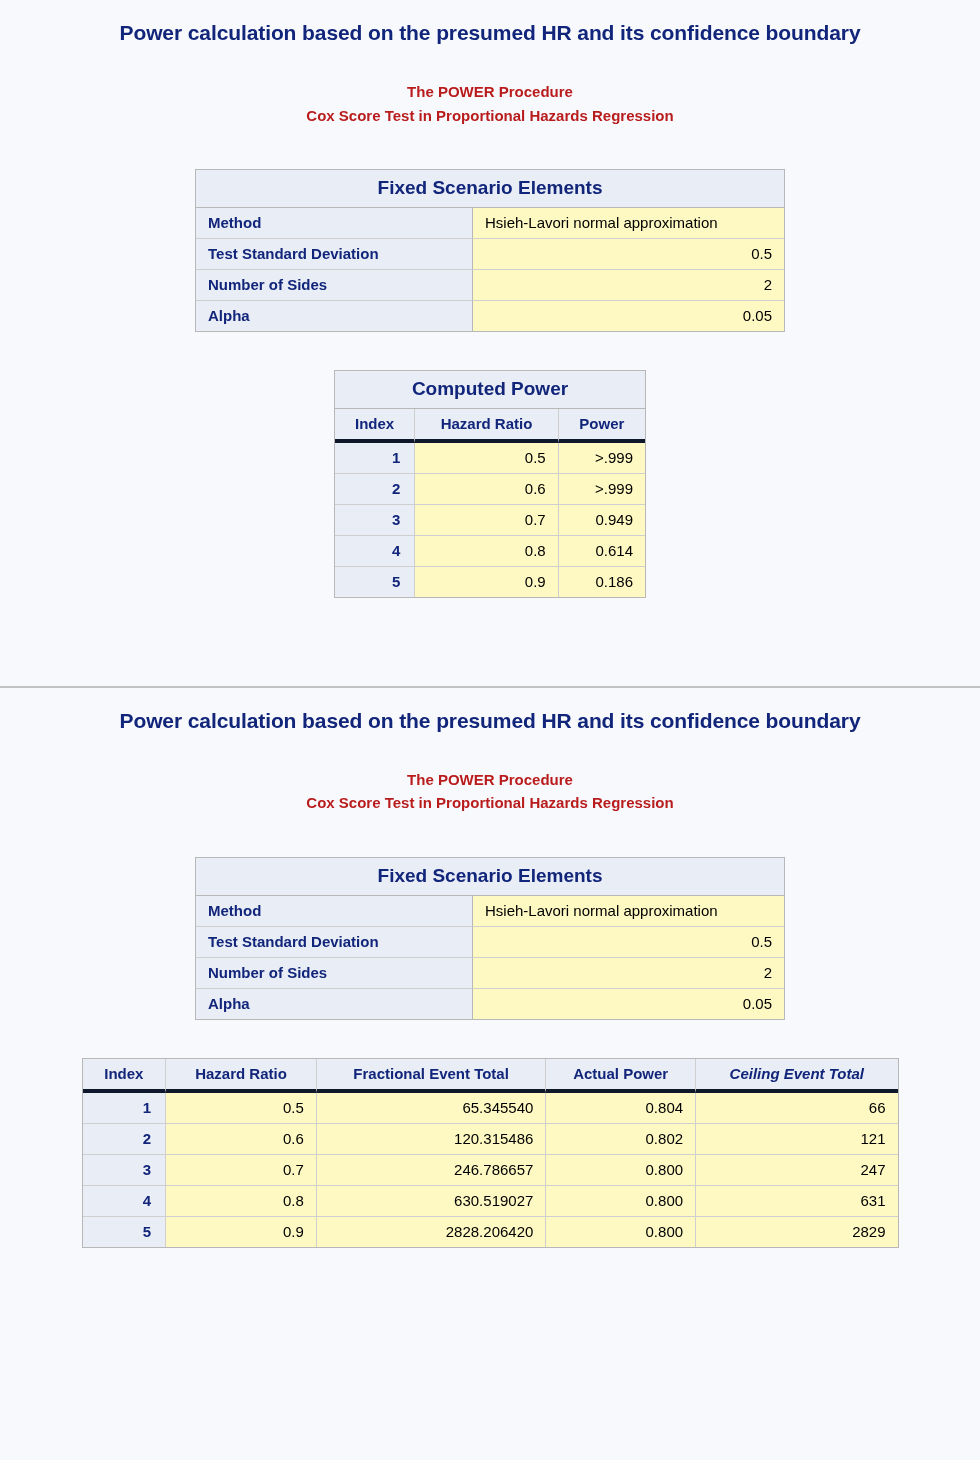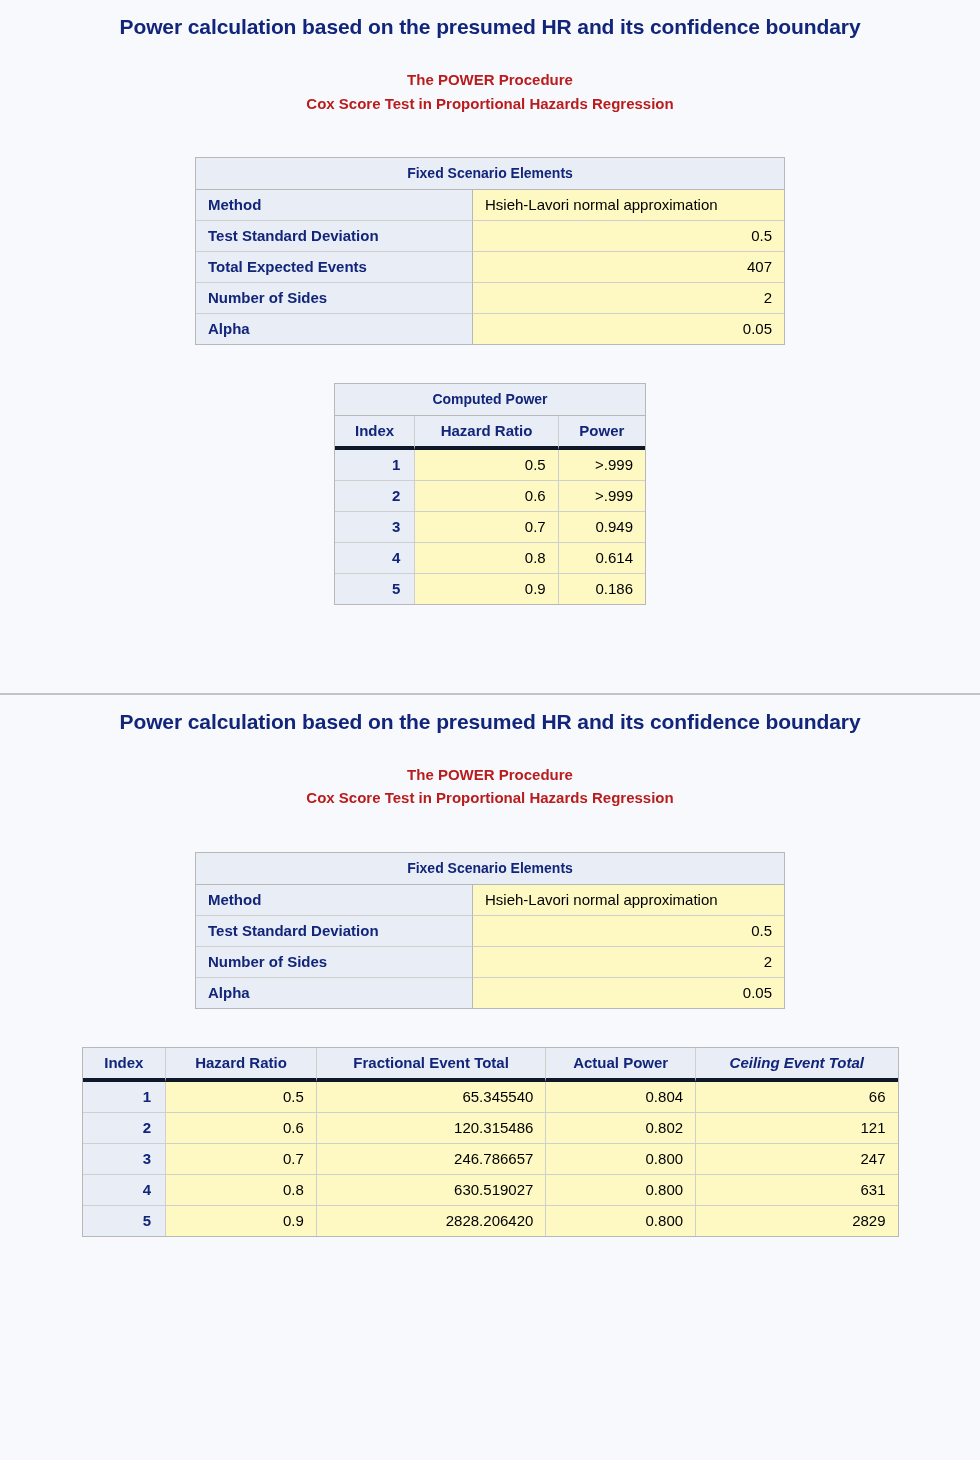--- a/index.html
+++ b/index.html
@@ -30,21 +30,21 @@
     margin: 0;
   }
 
   .main-title {
     text-align: center;
     color: #11257A;
     font-size: 21px;
     font-weight: bold;
     letter-spacing: -0.1px;
     padding: 12px 0 0 0;
-    margin: 2px;
+    margin: 8px;
     line-height: 1.25;
   }
 
   .proc-head {
     text-align: center;
     color: #b91c1c;
     font-size: 15px;
     font-weight: bold;
     line-height: 1.55;
     margin: 0;
@@ -60,21 +60,21 @@
     border: 1px solid #B8B8B8;
     font-size: 15px;
   }
   table.sas caption,
   table.sas th.table-caption {
     background: #E9EDF6;
     color: #11257A;
     font-weight: bold;
     text-align: center;
     padding: 7px 6px 8px 6px;
-    font-size: 14px;
+    font-size: 19px;
     border-bottom: 1px solid #B8B8B8;
   }
   table.sas th.colhead {
     background: #E9EDF6;
     color: #11257A;
     font-weight: bold;
     text-align: center;
     padding: 6px 10px 7px 10px;
     border-bottom: 4px solid #0f172a;
     border-right: 1px solid #CFCFCF;
@@ -161,24 +161,20 @@
           </tr>
           <tr>
             <th class="rowhead">Method</th>
             <td class="l">Hsieh-Lavori normal approximation</td>
           </tr>
           <tr>
             <th class="rowhead">Test Standard Deviation</th>
             <td class="r">0.5</td>
           </tr>
           <tr>
-            <th class="rowhead">Total Expected Events</th>
-            <td class="r">407</td>
-          </tr>
-          <tr>
             <th class="rowhead">Number of Sides</th>
             <td class="r">2</td>
           </tr>
           <tr>
             <th class="rowhead">Alpha</th>
             <td class="r">0.05</td>
           </tr>
         </tbody>
       </table>
     </div>

